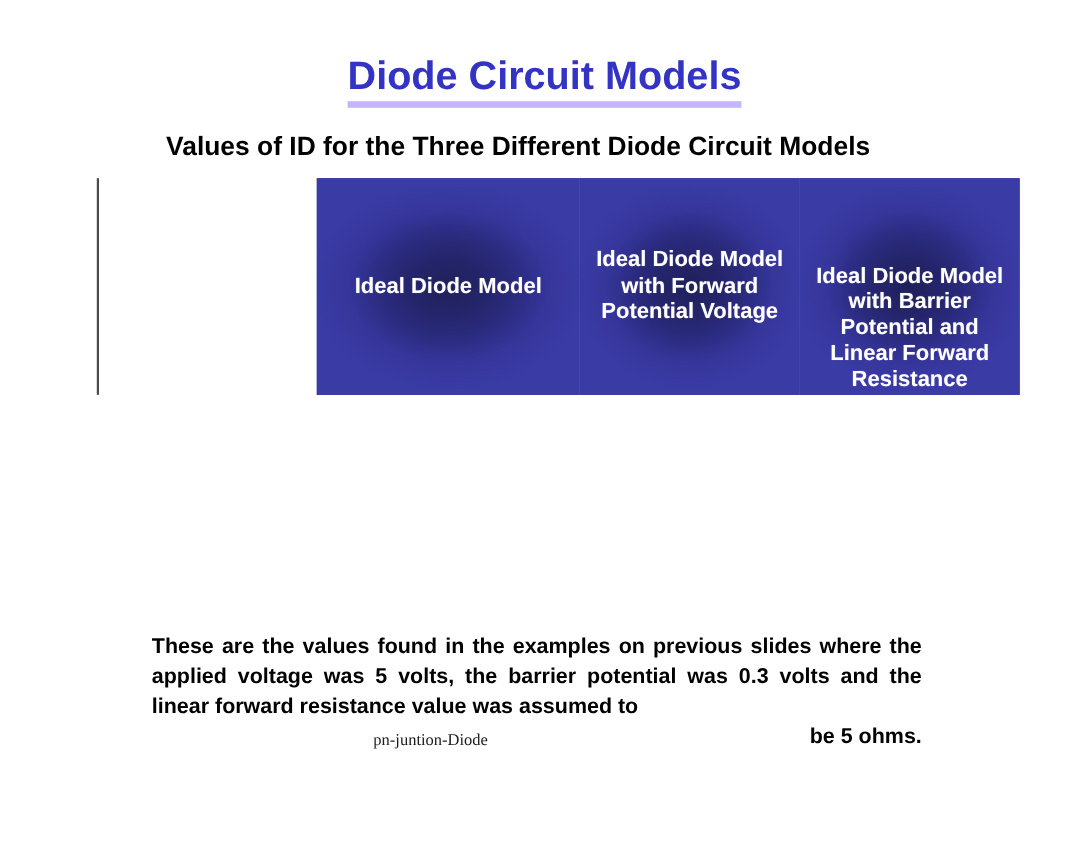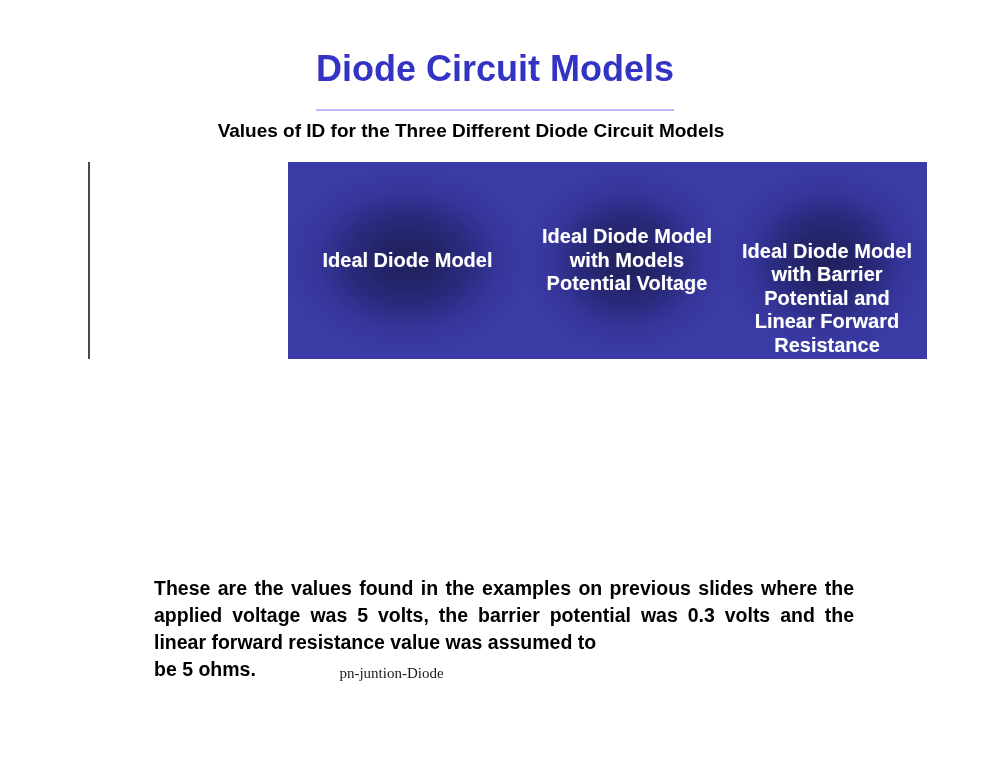--- a/index.html
+++ b/index.html
@@ -21,32 +21,32 @@
     top: 48px;
     left: 0;
     width: 990px;
     text-align: center;
     font-size: 36px;
     font-weight: bold;
     color: #3333c4;
     letter-spacing: 0px;
   }
   .slide-title span.tt {
-    border-bottom: 2px solid #c4b5fd;
-    padding-bottom: 20px;
+    border-bottom: 6px solid #c4b5fd;
+    padding-bottom: 3px;
   }
 
   
   .slide-subtitle {
     position: absolute;
     top: 120px;
     left: 0;
     width: 942px;
     text-align: center;
-    font-size: 19px;
+    font-size: 24px;
     font-weight: bold;
     color: #000000;
   }
 
   
   .matrix {
     position: absolute;
     left: 88px;
     top: 162px;
     width: 804px;
@@ -116,23 +116,22 @@
   .note {
     position: absolute;
     left: 138px;
     top: 575px;
     width: 700px;
     font-size: 19.5px;
     font-weight: bold;
     color: #000000;
     text-align: justify;
     line-height: 1.38;
-    margin-left: 16px;
   }
-  .note .lastline { display: block; text-align: left; }
+  .note .lastline { display: block; text-align: right; }
 
   
   .footer {
     position: absolute;
     left: 0;
     top: 665px;
     width: 783px;
     text-align: center;
     font-family: "Liberation Serif", serif;
     font-size: 15px;
@@ -156,21 +155,21 @@
       </td>
       <td class="gap-col"></td>
       <td>
         <div class="cell hdr-cell c1">
           <span class="cell-inner">Ideal Diode Model</span>
         </div>
       </td>
       <td class="gap-col"></td>
       <td>
         <div class="cell hdr-cell c2">
-          <span class="cell-inner">Ideal Diode Model   with Models Potential Voltage</span>
+          <span class="cell-inner">Ideal Diode Model   with Forward Potential Voltage</span>
         </div>
       </td>
       <td class="gap-col"></td>
       <td>
         <div class="cell hdr-cell c3">
           <span class="cell-inner">Ideal Diode Model with Barrier Potential and Linear Forward Resistance</span>
         </div>
       </td>
     </tr>
 

